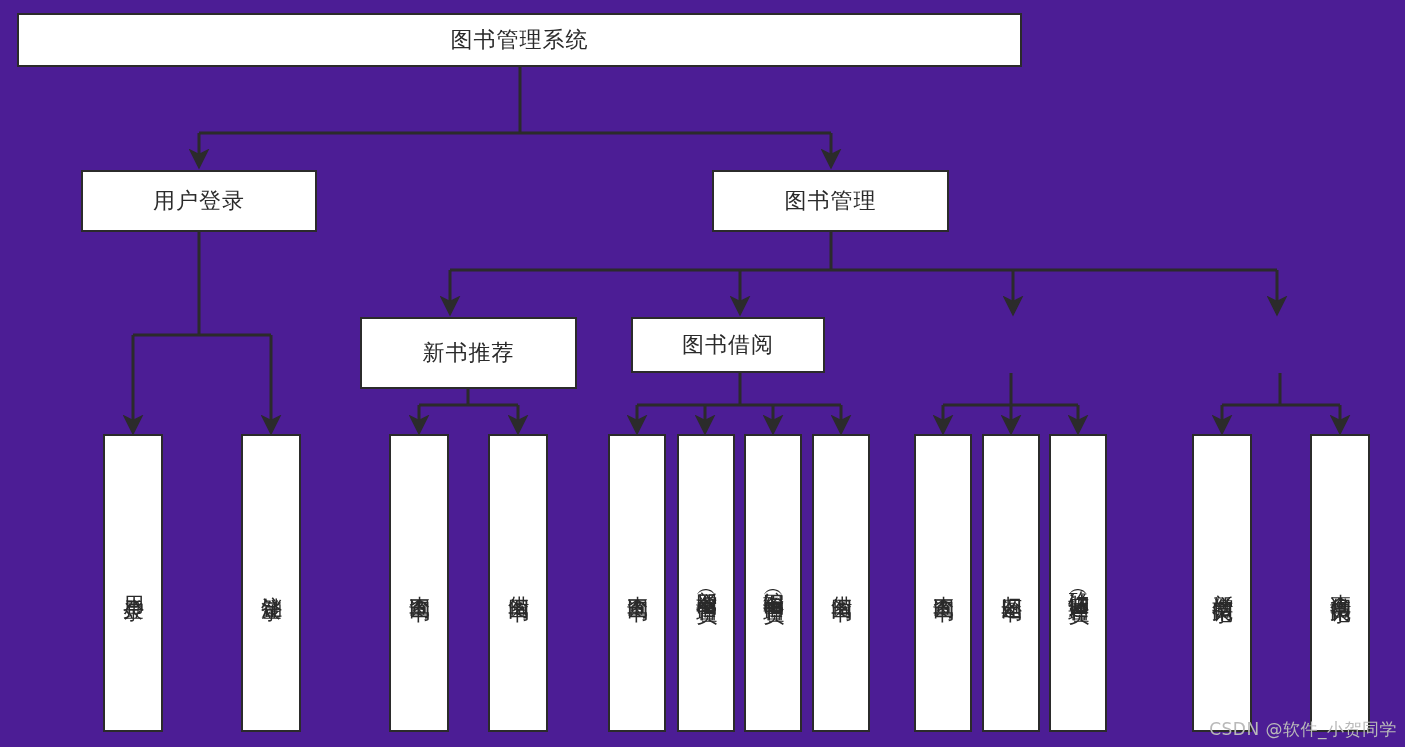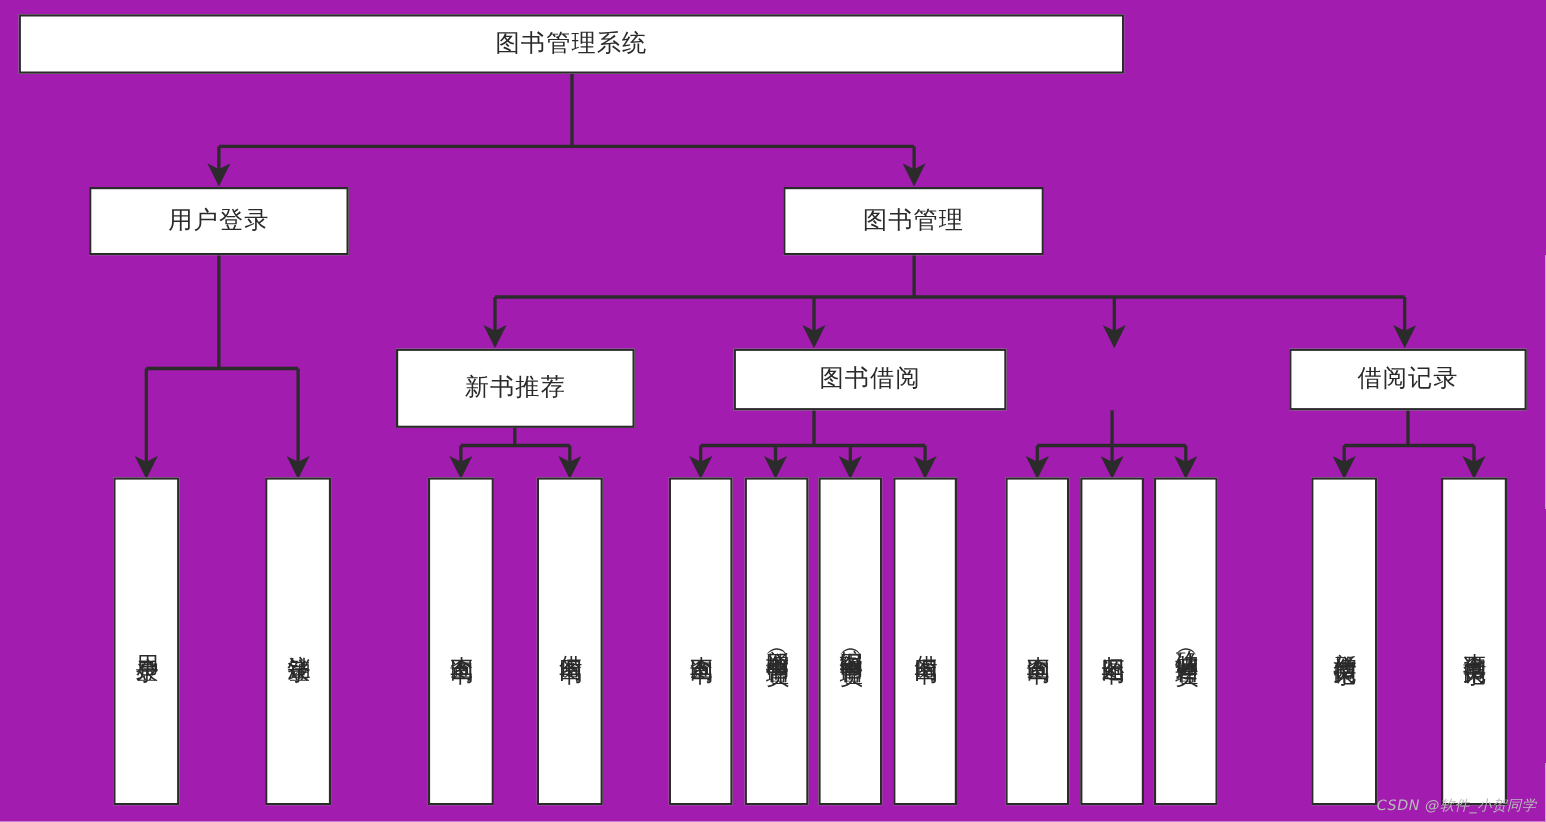--- a/index.html
+++ b/index.html
@@ -9,21 +9,21 @@
     background: #ffffff;
   }
   body {
     font-family: "DejaVu Sans", "Liberation Sans", sans-serif;
     color: #1a1a1a;
   }
   #canvas {
     position: relative;
     width: 1405px;
     height: 747px;
-    background: #a21caf;
+    background: #4c1d95;
     overflow: hidden;
   }
   #edges {
     position: absolute;
     left: 0;
     top: 0;
     width: 1405px;
     height: 747px;
     pointer-events: none;
   }
@@ -54,27 +54,26 @@
     text-orientation: upright;
     font-size: 21px;
     line-height: 1.22;
     letter-spacing: 2px;
     max-height: 100%;
   }
   #watermark {
     position: absolute;
     right: 8px;
     bottom: 6px;
-    font-size: 13px;
+    font-size: 17px;
     color: #b9b9b9;
     letter-spacing: 0.5px;
     z-index: 5;
     white-space: nowrap;
     font-family: "DejaVu Sans", "Liberation Sans", sans-serif;
-    font-style: italic;
   }
 </style>
 </head>
 <body>
 
 <div id="canvas">
 
   <svg id="edges" viewBox="0 0 1405 747" width="1405" height="747" xmlns="http://www.w3.org/2000/svg">
     <defs>
       <marker id="arrow" viewBox="0 0 12 12" refX="10" refY="6" markerWidth="7" markerHeight="7" orient="auto-start-reverse">
@@ -132,25 +131,22 @@
   <div class="node" style="left:81px; top:170px; width:236px; height:62px;">
     <span class="label">用户登录</span>
   </div>
   <div class="node" style="left:712px; top:170px; width:237px; height:62px;align-items:center;">
     <span class="label">图书管理</span>
   </div>
 
   <div class="node" style="left:360px; top:317px; width:217px; height:72px;">
     <span class="label">新书推荐</span>
   </div>
-  <div class="node" style="left:667px; top:317px; width:248px; height:56px;">
+  <div class="node" style="left:631px; top:317px; width:194px; height:56px;">
     <span class="label">图书借阅</span>
-  </div>
-  <div class="node" style="left:1172px; top:317px; width:216px; height:56px;">
-    <span class="label">借阅记录</span>
   </div>
 
   <div class="node vertical" style="left:103px; top:434px; width:60px; height:298px;">
     <span class="label">用户登录</span>
   </div>
   <div class="node vertical" style="left:241px; top:434px; width:60px; height:298px;">
     <span class="label">注销登录</span>
   </div>
 
   <div class="node vertical" style="left:389px; top:434px; width:60px; height:298px;">

